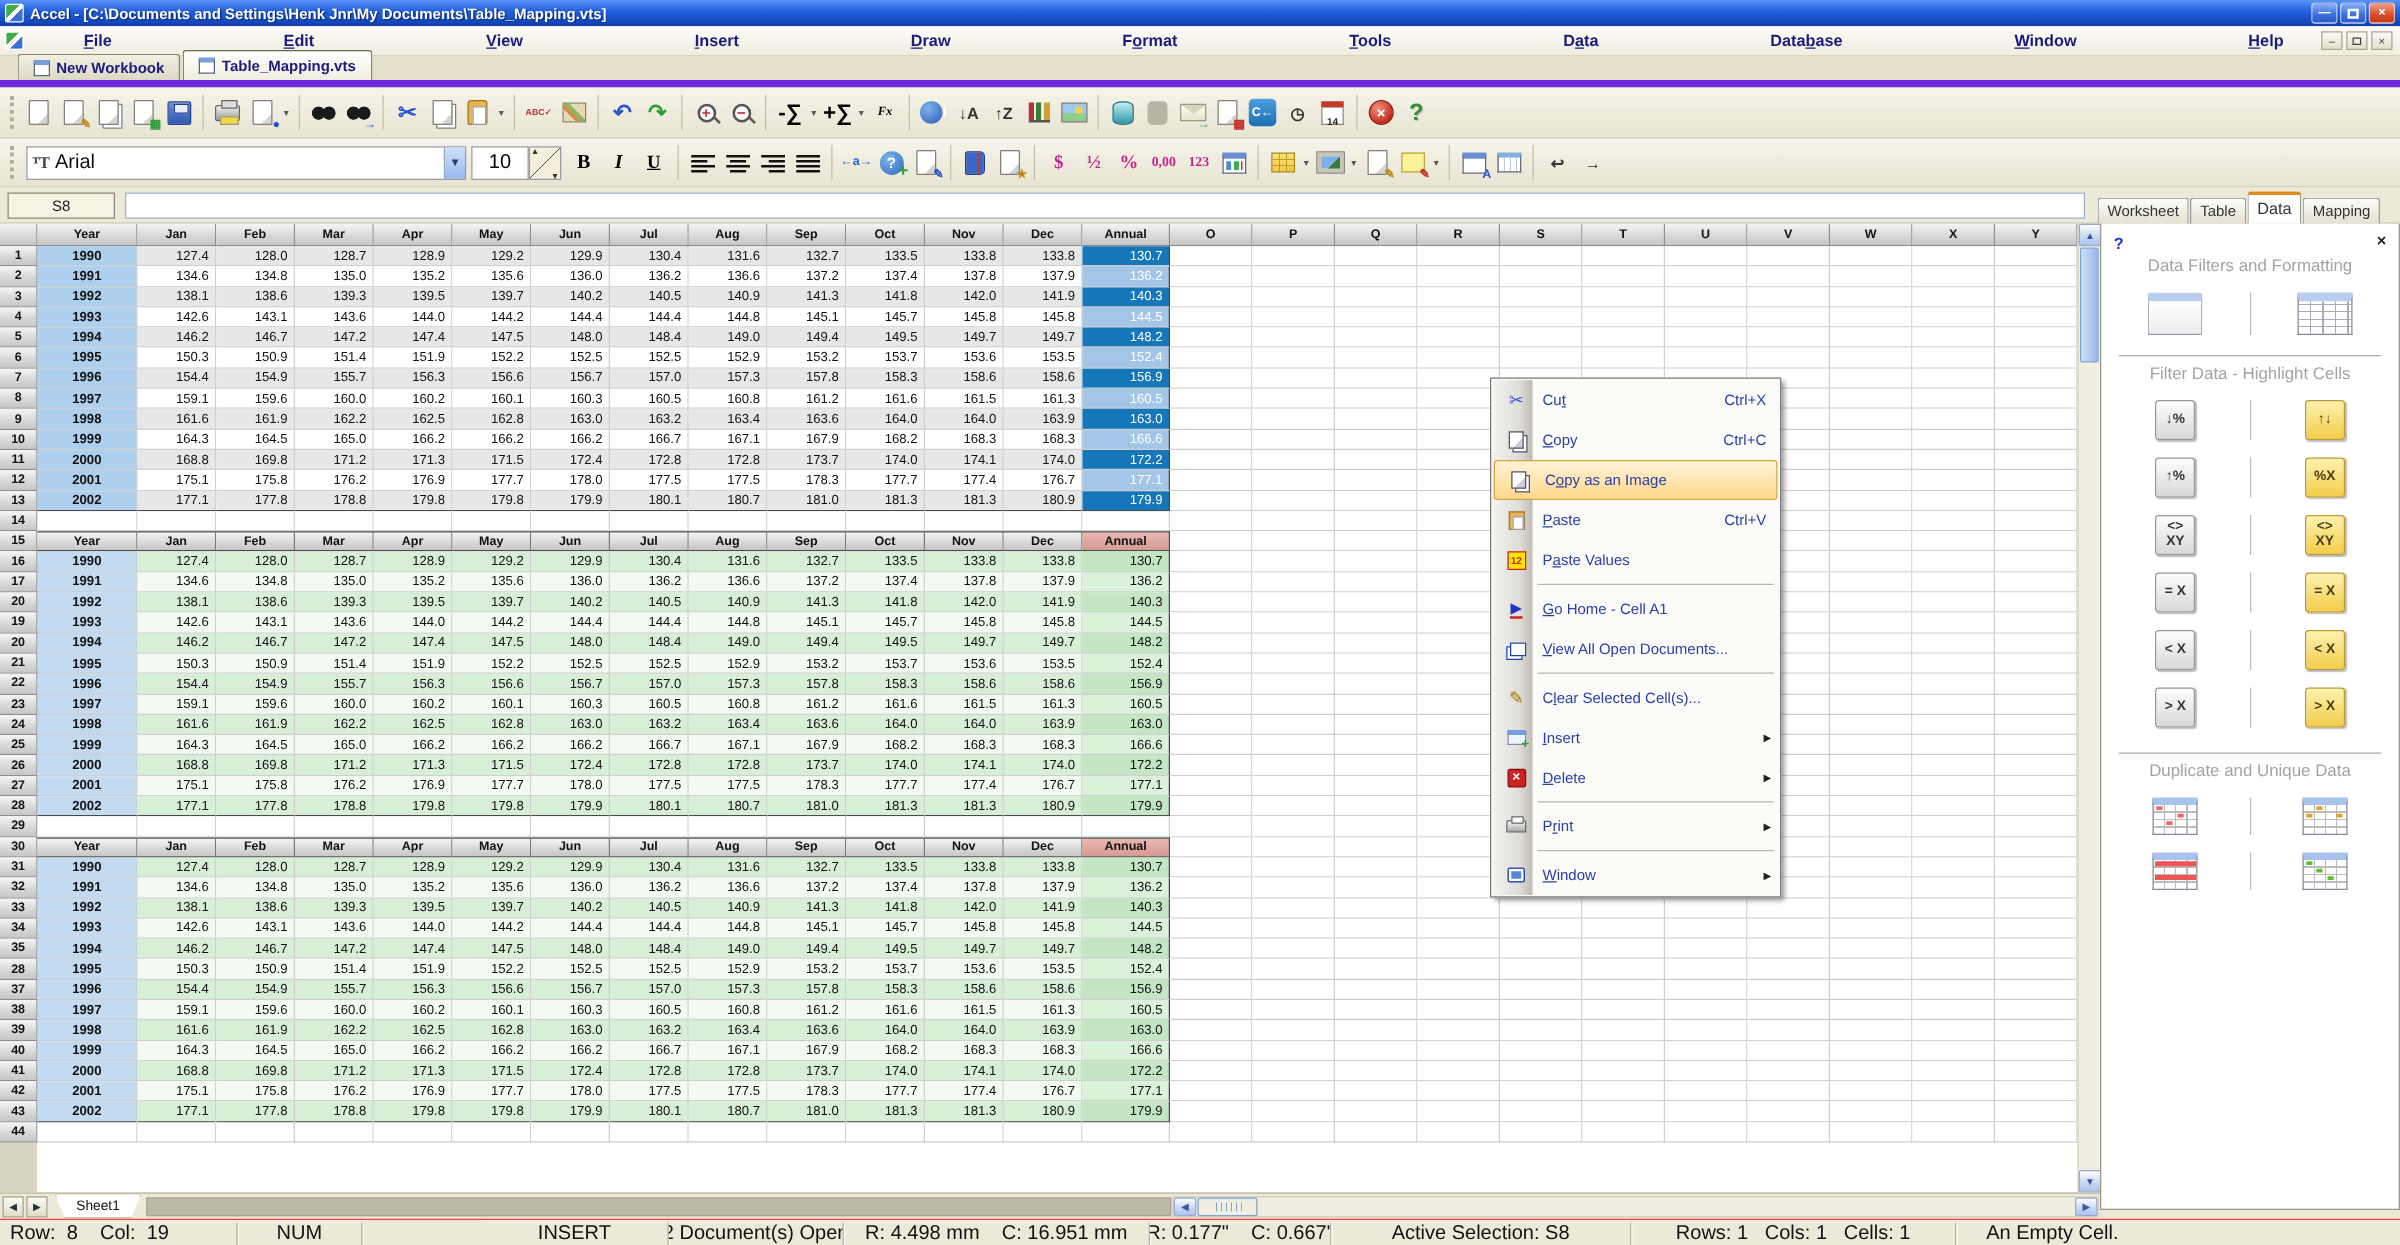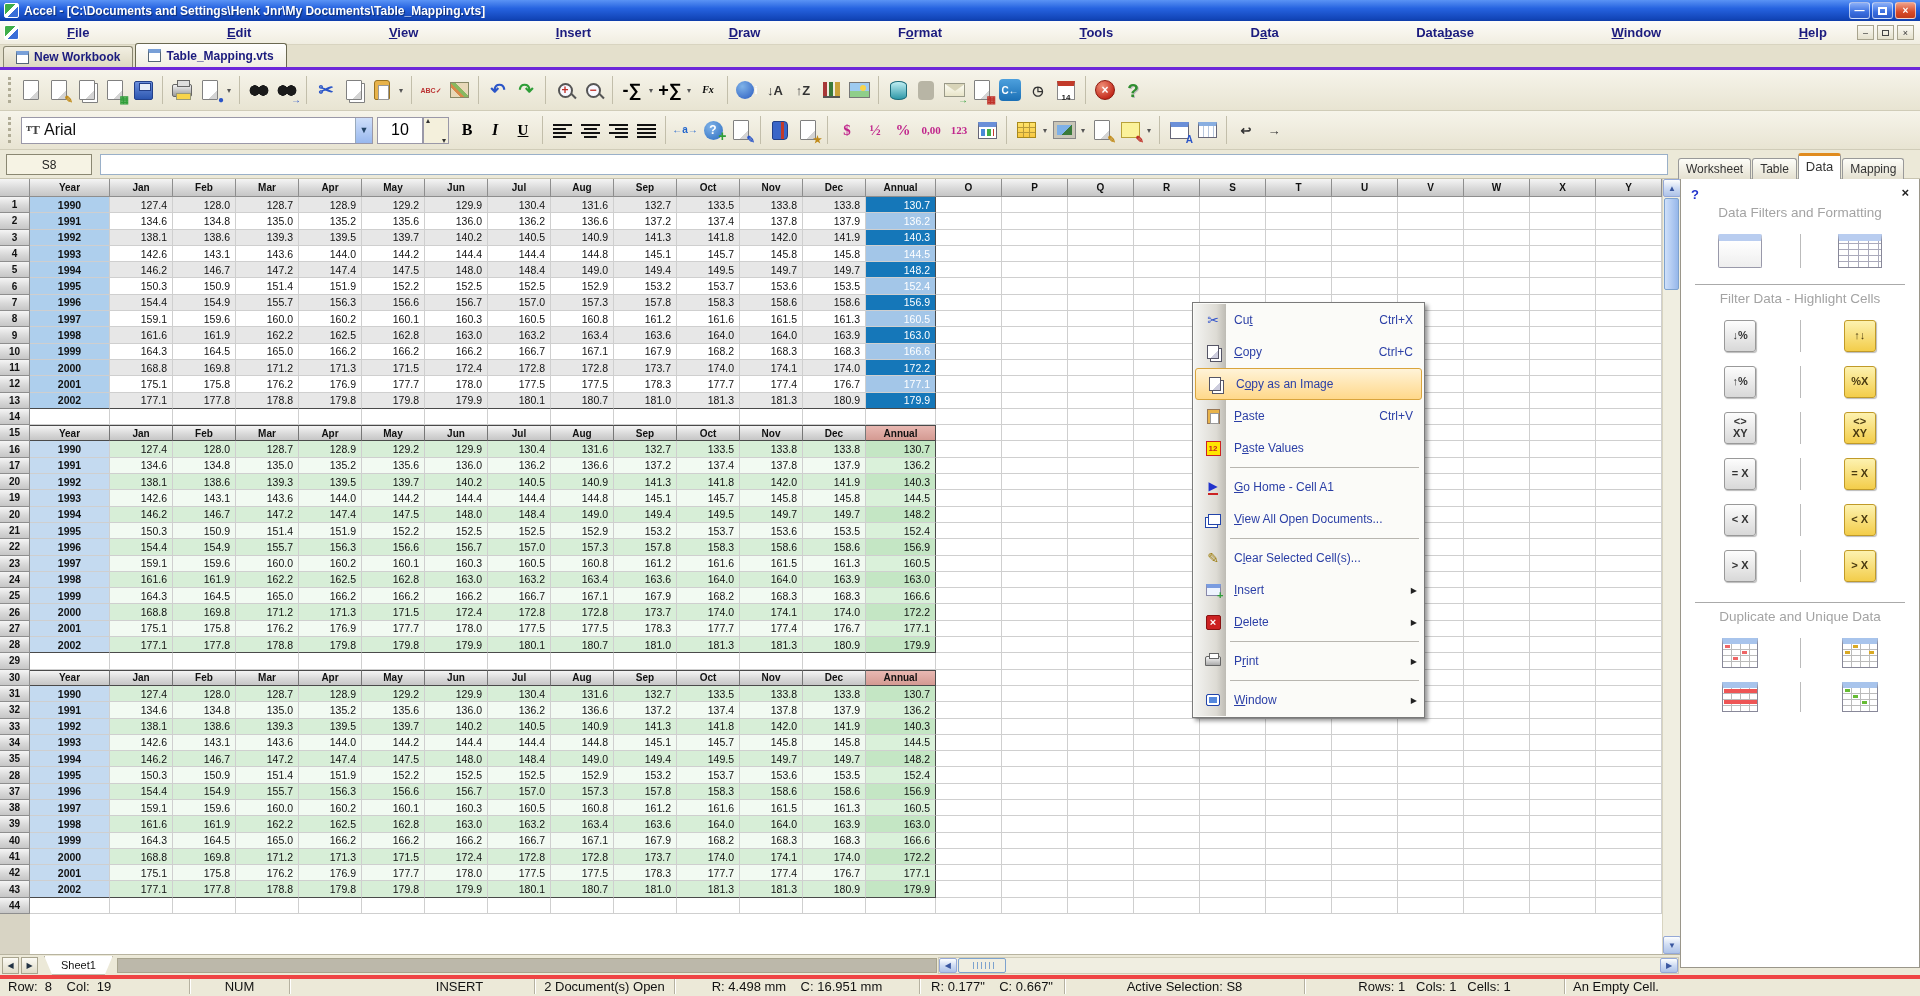--- a/index.html
+++ b/index.html
@@ -22,21 +22,21 @@
   .menubar{position:absolute;left:0;top:21px;width:100%;height:24px;background:linear-gradient(#fdfcf8,#f0ede0);border-bottom:1px solid #d8d4c0;display:flex;align-items:center;padding-left:4px}
   .menubar .appicon{margin-right:18px}
   .mitems{display:flex;flex:1;justify-content:space-between}
   .mitem{padding:3px 30px;font-weight:bold;color:#1b1b7e;font-size:13px;cursor:default}
   .mitem u{text-decoration:underline}
   .childbtns{display:flex;gap:3px;margin-right:6px}
   .cbtn{width:17px;height:15px;border:1px solid #a8a48e;background:linear-gradient(#fbfaf4,#e4e0cc);display:flex;align-items:center;justify-content:center;font-size:9px;color:#333}
   .cmaxg{width:7px;height:6px;border:1.5px solid #444}
 
   
-  .doctabs{position:absolute;left:0;top:45px;width:100%;height:25px;background:#e4e0cc;display:flex;align-items:flex-end;padding-left:3px;gap:2px;border-bottom:3px solid #6d28d9}
+  .doctabs{position:absolute;left:0;top:45px;width:100%;height:25px;background:#e4e0cc;display:flex;align-items:flex-end;padding-left:14px;gap:2px;border-bottom:6px solid #6d28d9}
   .dtab{display:flex;align-items:center;gap:5px;height:21px;padding:0 12px;border:1px solid #8a8772;border-bottom:none;border-radius:3px 3px 0 0;
     background:linear-gradient(#f2efe2,#ddd8c2);font-size:12px;color:#1b1b7e;font-weight:bold;white-space:nowrap}
   .dtab.active{background:linear-gradient(#ffffff,#f0ede0);height:24px;border-color:#6a6850}
   .dticon{width:13px;height:13px;background:#fff;border:1px solid #567;border-top:4px solid #79a0d8;flex:none}
 
   
   .toolbar{position:absolute;left:0;width:100%;background:linear-gradient(#f6f4ea,#e8e4d2);display:flex;align-items:center;padding:0 2px 0 8px;border-bottom:1px solid #d0ccb8}
   .tb1{top:70px;height:41px}
   .tb2{top:111px;height:39px}
   .grip{width:3px;height:26px;border-left:3px dotted #b0ac96;margin-right:6px;flex:none}
@@ -205,32 +205,32 @@
   .sheetbar{position:absolute;left:0;top:954px;width:1680px;height:21px;background:#ece9d8;display:flex;align-items:center;border-top:1px solid #b8b4a0}
   .snav{width:17px;height:17px;border:1px solid #a8a48e;background:linear-gradient(#fbfaf4,#e0dcc8);color:#234;font-size:8px;display:flex;align-items:center;justify-content:center;margin-left:2px;flex:none}
   .stab{height:19px;margin-left:6px;padding:0 16px;background:#fff;border:1px solid #8a8772;border-top:none;clip-path:polygon(0 0,100% 0,calc(100% - 8px) 100%,8px 100%);display:flex;align-items:center;font-size:11px;color:#111;flex:none}
   .sfill{flex:none;width:820px;height:15px;background:#bcb8aa;margin-left:4px;border:1px solid #a8a48e}
   .hscroll{flex:1;height:17px;display:flex;align-items:center;background:#f0eee1;border:1px solid #d0ccb8;margin:0 1px}
   .hthumb{width:48px;height:15px;background:linear-gradient(#cfe0fa,#96b7ea);border:1px solid #7da2ce;border-radius:2px;margin-left:1px;
      background-image:repeating-linear-gradient(90deg,transparent 0 3px,#7da2ce 3px 4px);background-size:24px 7px;background-position:center;background-repeat:no-repeat}
   .htrack{flex:1}
 
   
-  .statusbar{position:absolute;left:0;top:975px;width:100%;height:21px;background:#ece9d8;border-top:4px solid #ef4444;display:flex;align-items:flex-start;font-size:13px;color:#111}
+  .statusbar{position:absolute;left:0;top:975px;width:100%;height:21px;background:#ece9d8;border-top:1px solid #ef4444;display:flex;align-items:flex-end;font-size:16px;color:#111}
   .seg{border-right:1px solid #b5b1a0;box-shadow:1px 0 0 #fff;display:flex;align-items:center;justify-content:center;white-space:pre;overflow:hidden;flex:none}
   .seg:nth-child(1){width:190px;justify-content:flex-start;padding-left:8px}
   .seg:nth-child(2){width:100px}
   .seg:nth-child(3){width:95px}
   .seg:nth-child(4){width:150px}
   .seg:nth-child(5){width:140px}
   .seg:nth-child(6){width:245px}
   .seg:nth-child(7){width:145px}
   .seg:nth-child(8){width:240px}
   .seg:nth-child(9){width:260px}
-  .seg:nth-child(10){flex:1;justify-content:flex-start;padding-left:8px;border-right:none}
+  .seg:nth-child(10){flex:1;justify-content:flex-start;padding-left:24px;border-right:none}
 </style>
 </head>
 <body>
 
 <div class="app">
 
   <div class="titlebar">
     <span class="appicon"></span>
     <span class="wtitle">Accel - [C:\Documents and Settings\Henk Jnr\My Documents\Table_Mapping.vts]</span>
     <span class="winbtns">

